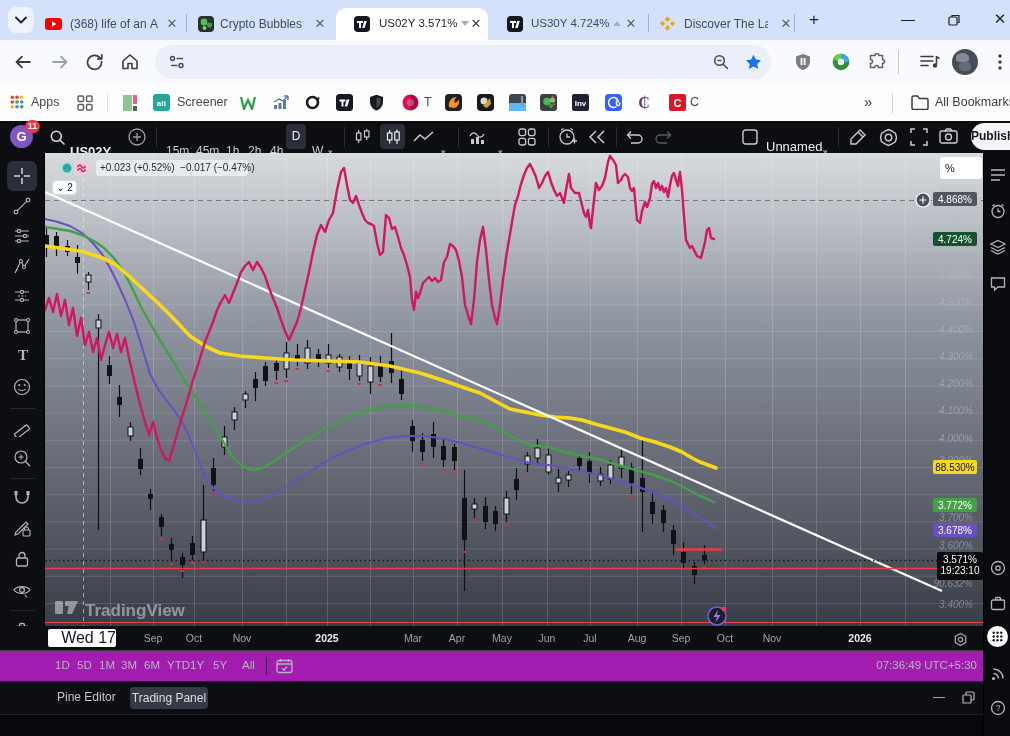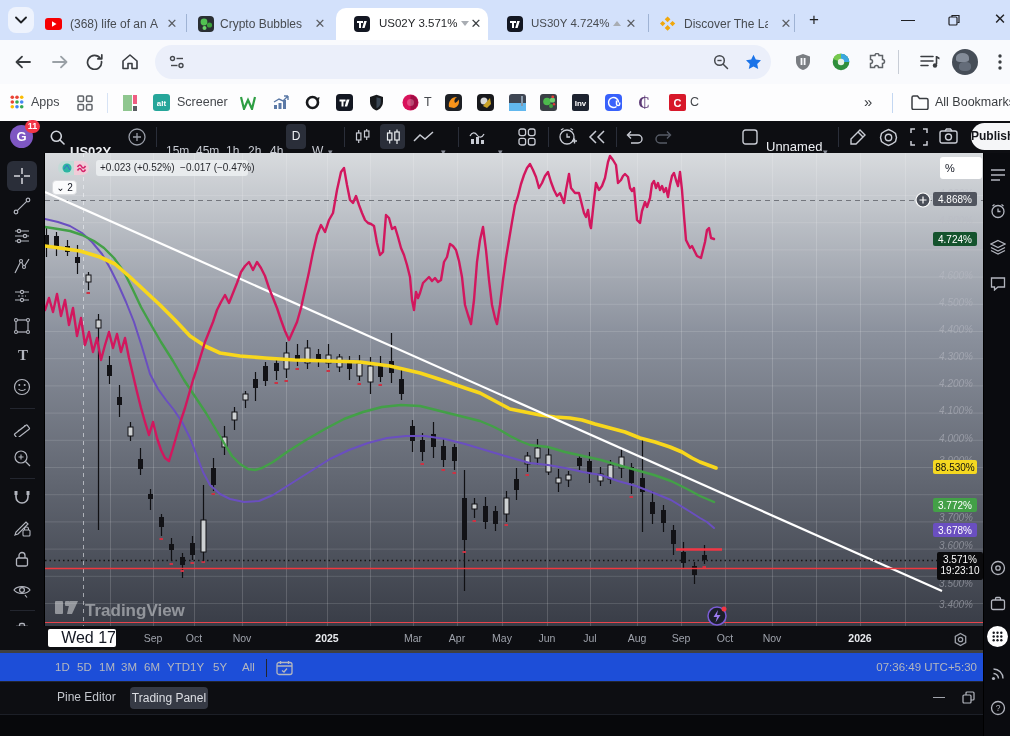--- a/index.html
+++ b/index.html
@@ -25,21 +25,21 @@
 
 #rbar { position:absolute; left:983px; top:153px; width:27px; height:583px; background:#0a0b0f; border-left:1px solid #000; }
 
 .tick { position:absolute; right:38px; font-size:10px; color:rgba(185,188,196,0.55); }
 #axis .tick { right:10px;font-style:italic; }
 .chip { position:absolute; right:6px; width:44px; border-radius:2px; font-size:10px; text-align:center; padding:1.5px 0; }
 
 #taxis { position:absolute; left:0; top:626px; width:983px; height:24px; background:#0d0e12; }
 .mlab { position:absolute; top:6px; width:40px; text-align:center; font-size:10.5px; color:#9ea2ab; }
 .yr { color:#e8eaee; font-weight:bold; }
-#rangebar { position:absolute; left:0; top:650px; width:983px; height:31px; background:#1d4ed8; border-top:3px solid #404040; }
+#rangebar { position:absolute; left:0; top:650px; width:983px; height:31px; background:#a21caf; border-top:1px solid #404040; }
 .rb { position:absolute; top:8px; font-size:11.5px; color:#b4b7bf; }
 #footer { position:absolute; left:0; top:681px; width:983px; height:33px; background:#0d0e12; border-top:1px solid #22252e; }
 #bottomstrip { position:absolute; left:0; top:714px; width:983px; height:22px; background:#07080b; border-top:1px solid #1c1f27; }
 </style></head>
 <body>
 <div id="page">
 
 <div id="tabstrip">
   <div class="abs" style="left:8px;top:7px;width:26px;height:26px;background:#eef3fd;border-radius:8px"></div>
   <svg width="12" height="8" viewBox="0 0 12 8" style="position:absolute;left:15px;top:16px">
@@ -588,21 +588,21 @@
       <div class="tick" style="top:144px">4.500%</div>
       <div class="tick" style="top:171px">4.400%</div>
       <div class="tick" style="top:198px">4.300%</div>
       <div class="tick" style="top:225px">4.200%</div>
       <div class="tick" style="top:252px">4.100%</div>
       <div class="tick" style="top:280px">4.000%</div>
       <div class="tick" style="top:302px">3.900%</div>
       <div class="tick" style="top:350px">3.800%</div>
       <div class="tick" style="top:359px">3.700%</div>
       <div class="tick" style="top:387px">3.600%</div>
-      <div class="tick" style="top:425px">3.500%</div>
+      <div class="tick" style="top:425px">90.632%</div>
       <div class="tick" style="top:446px">3.400%</div>
   <div class="chip" style="top:39px;background:#51555f;color:#fff">4.868%</div>
       <div class="chip" style="top:79px;background:#14532d;color:#fff">4.724%</div>
       <div class="chip" style="top:307px;background:#f5d821;color:#111">88.530%</div>
       <div class="chip" style="top:345px;background:#43a047;color:#fff">3.772%</div>
       <div class="chip" style="top:370px;background:#6a4fc0;color:#fff">3.678%</div>
   <svg width="16" height="16" viewBox="0 0 16 16" style="position:absolute;left:-20px;top:39px">
         <circle cx="8" cy="8" r="7" fill="#4a4e58" stroke="#fff" stroke-width="1.2"></circle>
         <path d="M8 4.5 v7 M4.5 8 h7" stroke="#fff" stroke-width="1.2"></path>
       </svg>

